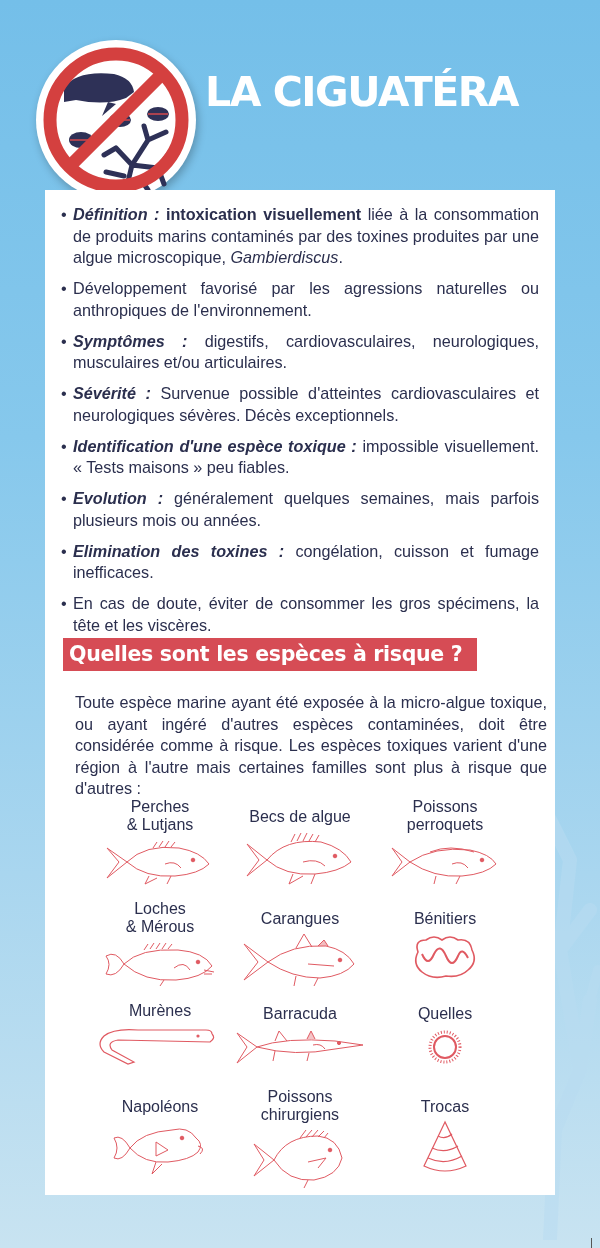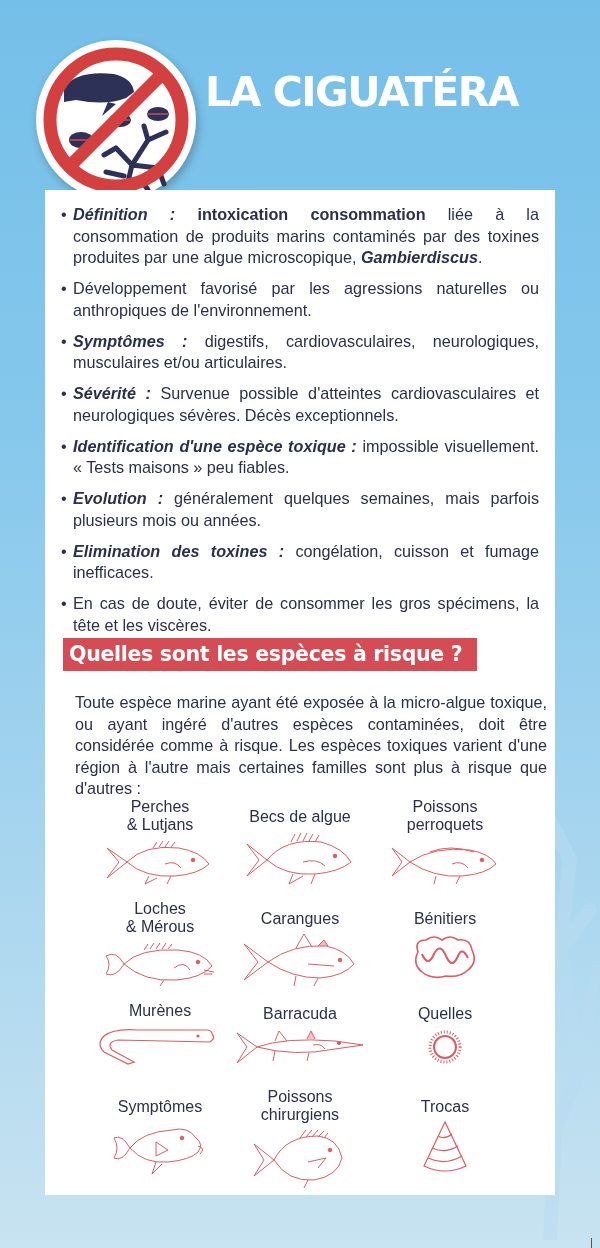--- a/index.html
+++ b/index.html
@@ -34,21 +34,21 @@
   }
   .bullets { list-style: none; margin: 0; padding: 0; position: absolute; left: 16px; top: 14px; width: 478px; }
   .bullet {
     position: relative; padding-left: 12px; font-size: 16.2px; line-height: 21.5px;
     text-align: justify; margin-bottom: 9.5px; color: #2b2f4e;
     font-family: "Liberation Sans", sans-serif;
   }
   .bullet::before { content: "•"; position: absolute; left: 0; top: 0; }
   .bullet .term { font-weight: bold; font-style: italic; }
   .bullet .strong { font-weight: bold; }
-  .bullet .genus { font-weight: bold; font-style: italic; }
+  .bullet .genus { font-weight: normal; font-style: italic; }
   .section-heading {
     position: absolute; left: 18px; top: 448px; width: 414px; height: 33px;
     background: #d64c55; color: #ffffff; font-weight: bold; font-size: 20.5px;
     line-height: 33px; padding-left: 6px; box-sizing: border-box;
     font-family: "DejaVu Sans", sans-serif; letter-spacing: -0.3px;
   }
   .intro {
     position: absolute; left: 18px; top: 490px; width: 472px;
     font-size: 16.2px; line-height: 21.5px; text-align: justify; margin: 12px;
     font-family: "Liberation Sans", sans-serif; color: #2b2f4e;
@@ -96,21 +96,21 @@
     <line x1="128" y1="32" x2="32" y2="128" stroke="#d4403f" stroke-width="13"></line>
   </svg>
 </div>
 
 <div class="title-block">
   <div class="title-main">LA CIGUATÉRA</div>
 </div>
 
 <div class="card">
   <ul class="bullets">
-    <li class="bullet"><span class="term">Définition :</span> <span class="strong">intoxication consommation</span><span> liée à la consommation de produits marins contaminés par des toxines produites par une algue microscopique, </span><span class="genus">Gambierdiscus</span><span>.</span></li>
+    <li class="bullet"><span class="term">Définition :</span> <span class="strong">intoxication visuellement</span><span> liée à la consommation de produits marins contaminés par des toxines produites par une algue microscopique, </span><span class="genus">Gambierdiscus</span><span>.</span></li>
     <li class="bullet"><span>Développement favorisé par les agressions naturelles ou anthropiques de l'environnement.</span></li>
     <li class="bullet"><span class="term">Symptômes :</span><span> digestifs, cardiovasculaires, neurologiques, musculaires et/ou articulaires.</span></li>
     <li class="bullet"><span class="term">Sévérité :</span><span> Survenue possible d'atteintes cardiovasculaires et neurologiques sévères. Décès exceptionnels.</span></li>
     <li class="bullet"><span class="term">Identification d'une espèce toxique :</span><span> impossible visuellement. « Tests maisons » peu fiables.</span></li>
     <li class="bullet"><span class="term">Evolution :</span><span> généralement quelques semaines, mais parfois plusieurs mois ou années.</span></li>
     <li class="bullet"><span class="term">Elimination des toxines :</span><span> congélation, cuisson et fumage inefficaces.</span></li>
     <li class="bullet"><span>En cas de doute, éviter de consommer les gros spécimens, la tête et les viscères.</span></li>
   </ul>
 
   <div class="section-heading">Quelles sont les espèces à risque ?</div>
@@ -226,21 +226,21 @@
       <span class="species-label">Quelles</span>
       <svg width="40" height="40" viewBox="0 0 40 40">
           <g fill="none" stroke="#e05a62">
             <circle cx="20" cy="20" r="11" stroke-width="2"></circle>
             <circle cx="20" cy="20" r="15" stroke-width="3" stroke-dasharray="1 2"></circle>
           </g>
         </svg>
     </div>
 
     <div class="species" style="left:40px;top:308px;">
-      <span class="species-label">Symptômes</span>
+      <span class="species-label">Napoléons</span>
       <svg width="96" height="56" viewBox="0 0 96 56">
           <g fill="none" stroke="#e05a62" stroke-width="1">
             <path d="M2 18 Q10 14 18 28 Q10 42 2 38 Q8 28 2 18"></path>
             <path d="M18 28 Q30 12 60 10 Q76 6 84 18 Q92 24 86 32 Q78 40 56 42 Q32 44 18 28"></path>
             <circle cx="70" cy="18" r="1.8" fill="#e05a62"></circle>
             <path d="M86 26 Q94 28 88 34"></path>
             <path d="M44 22 L56 30 L44 36 Z"></path>
             <path d="M44 42 L40 54 L50 44"></path>
           </g>
         </svg>

